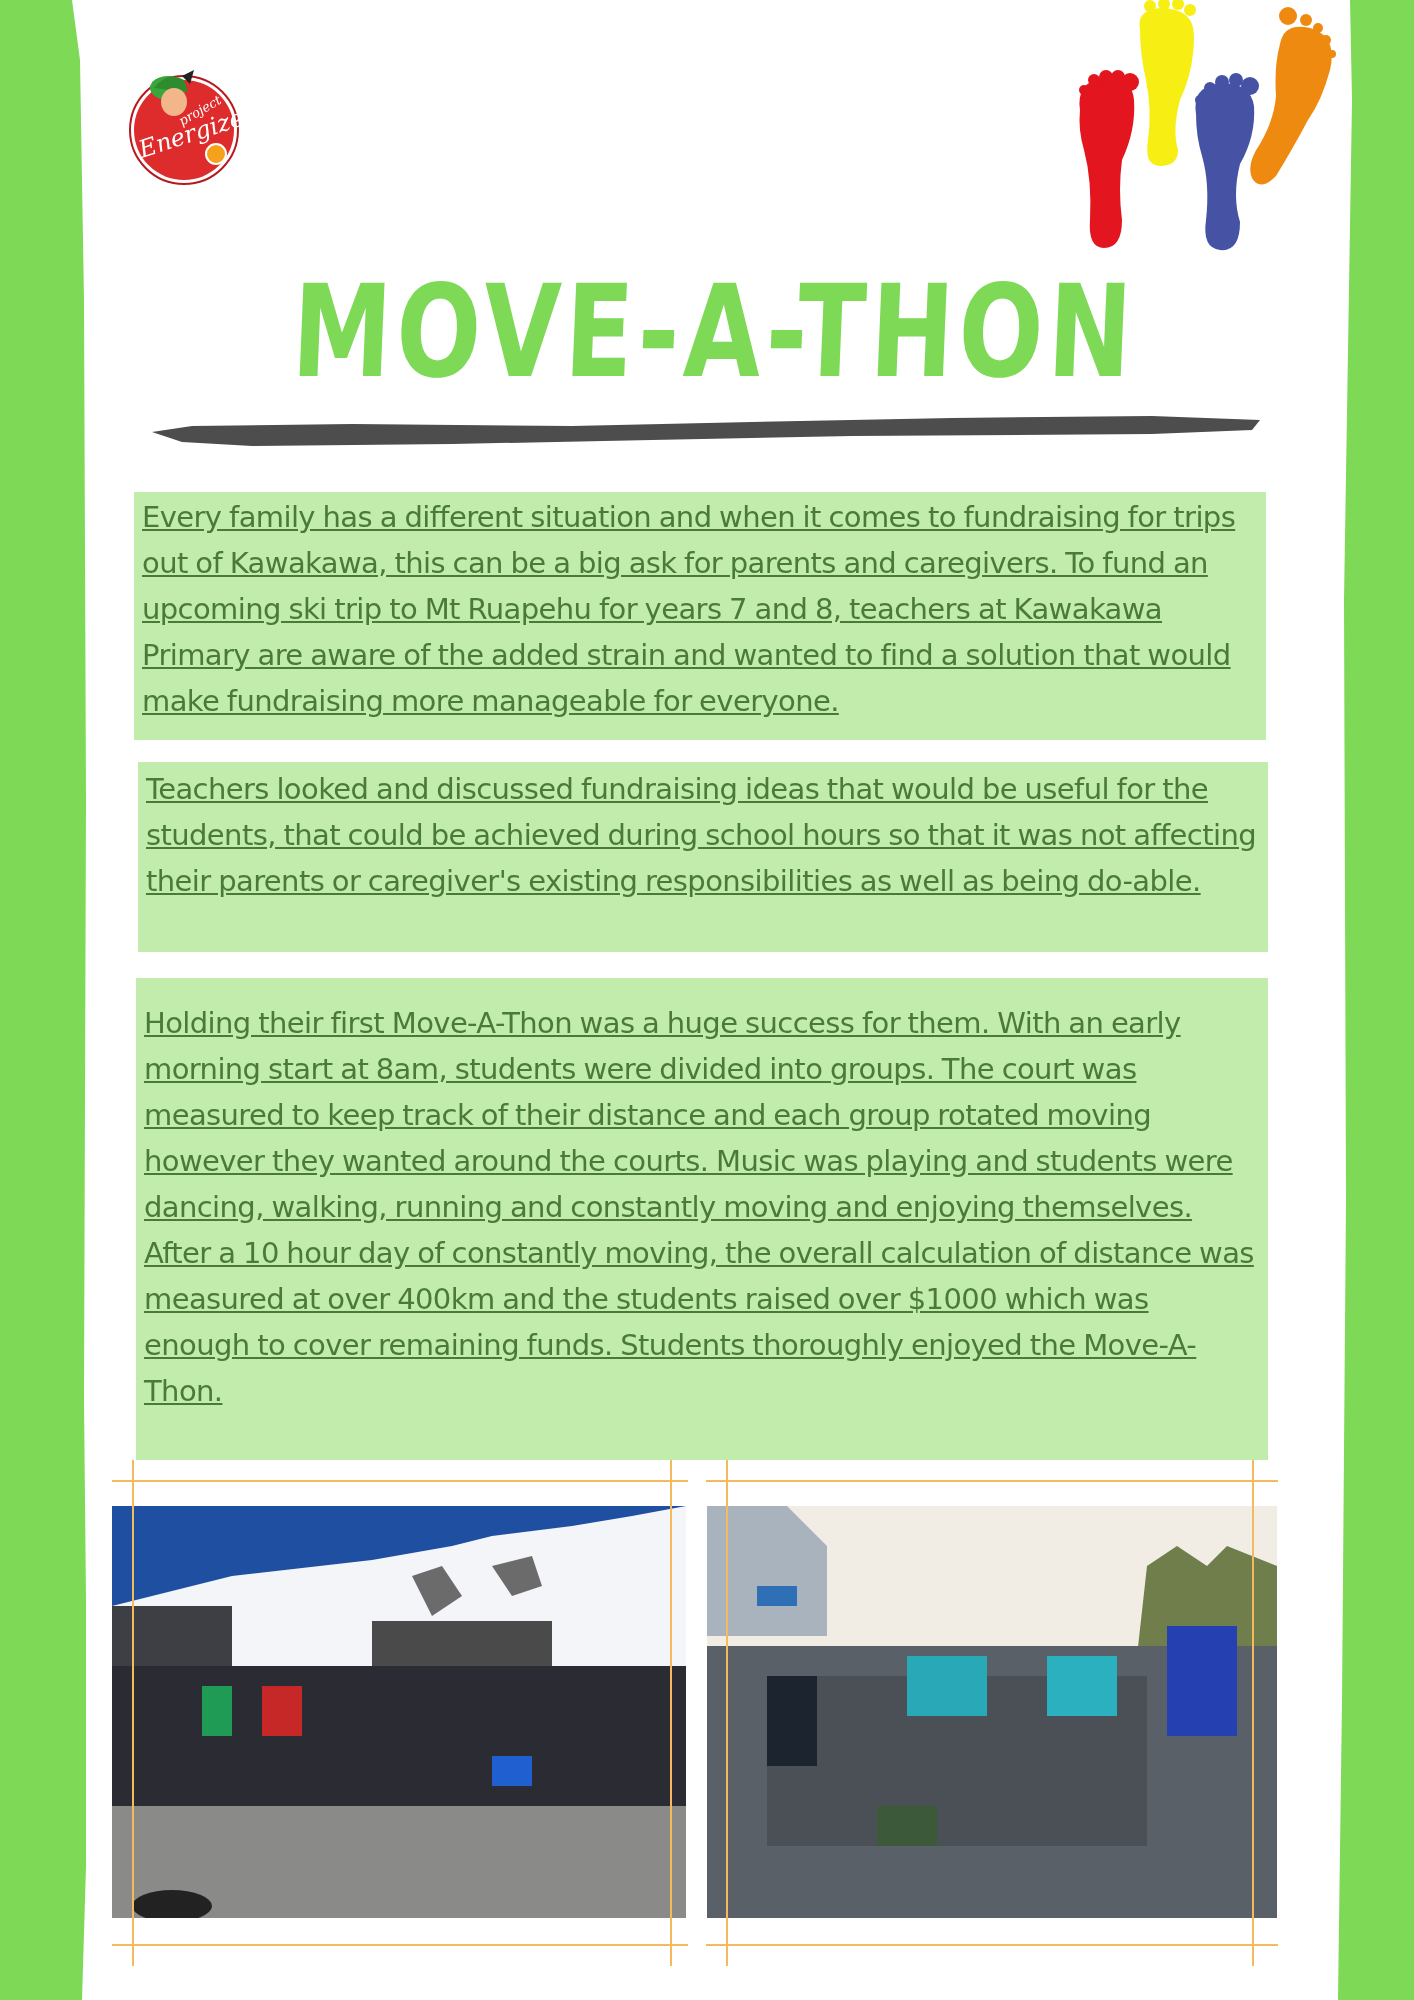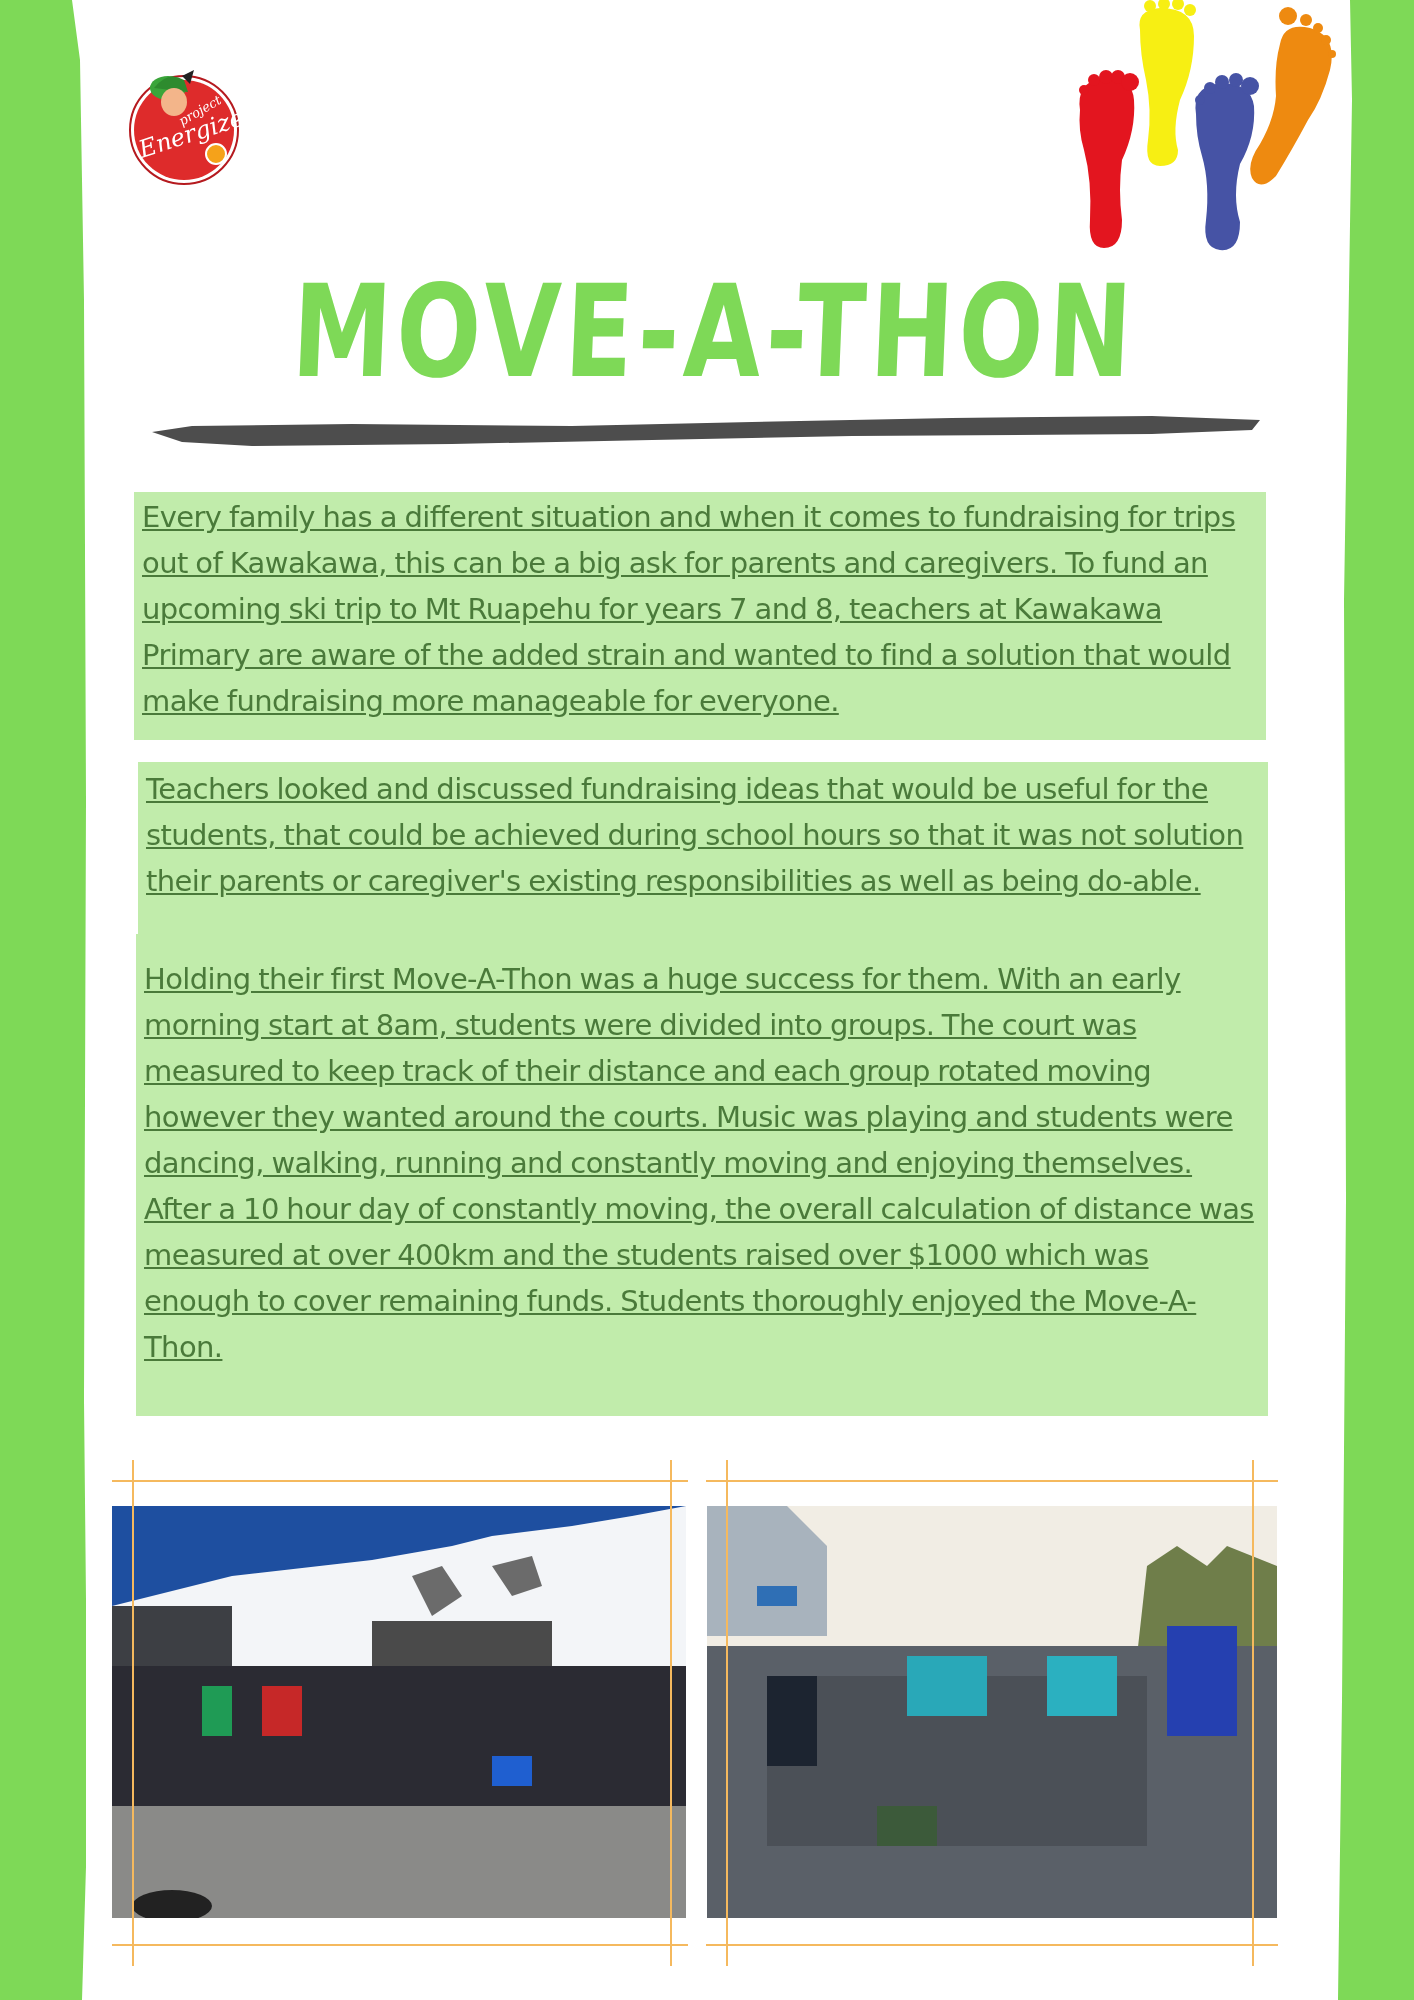--- a/index.html
+++ b/index.html
@@ -6,21 +6,21 @@
   body { width: 1414px; height: 2000px; background: #ffffff; position: relative; overflow: hidden; font-family: "DejaVu Sans", sans-serif; }
   .border-left { position: absolute; left: 0; top: 0; width: 86px; height: 2000px; background: #7ed957; clip-path: polygon(0 0, 72px 0, 80px 60px, 84px 300px, 86px 800px, 84px 1400px, 88px 1800px, 82px 2000px, 0 2000px); }
   .border-right { position: absolute; right: 0; top: 0; width: 76px; height: 2000px; background: #7ed957; clip-path: polygon(12px 0, 76px 0, 76px 2000px, 0 2000px, 4px 1700px, 8px 1200px, 6px 600px, 14px 100px); }
   .logo { position: absolute; left: 124px; top: 58px; width: 118px; height: 128px; }
   .feet { position: absolute; left: 1060px; top: 0; width: 280px; height: 252px; }
   .title { position: absolute; left: 180px; top: 262px; width: 1020px; height: 140px; font-family: "DejaVu Sans", sans-serif; font-weight: bold; font-size: 128px; letter-spacing: 6px; color: #7ed957; line-height: 140px; text-align: center; transform: scaleX(0.78) skewX(-3deg); transform-origin: center; white-space: nowrap; }
   .brush { position: absolute; left: 152px; top: 414px; width: 1110px; height: 34px; }
   .box { position: absolute; background: #c1ecab; color: #4a7a3a; font-family: "DejaVu Sans", sans-serif; font-size: 29px; line-height: 46px; padding: 0 8px; box-sizing: border-box; letter-spacing: -0.6px; word-spacing: -1px; text-decoration: underline; }
   .box1 { left: 134px; top: 492px; width: 1132px; height: 248px; padding-top: 2px; }
   .box2 { left: 138px; top: 762px; width: 1130px; height: 190px; padding-top: 4px; }
-  .box3 { left: 136px; top: 934px; width: 1132px; height: 482px; padding-top: 22px; }
+  .box3 { left: 136px; top: 978px; width: 1132px; height: 482px; padding-top: 22px; }
   .photo { position: absolute; overflow: hidden; }
   .hline { position: absolute; height: 2px; background: #f5b95e; }
   .vline { position: absolute; width: 2px; background: #f5b95e; }
 </style>
 </head>
 <body>
 
 <div class="border-left"></div>
 <div class="border-right"></div>
 
@@ -70,21 +70,21 @@
   </g>
 </svg>
 
 <div class="title">MOVE-A-THON</div>
 
 <svg class="brush" viewBox="0 0 1110 34" preserveAspectRatio="none">
   <path d="M0 18 L40 12 L200 10 L420 12 L600 8 L800 4 L1000 2 L1108 6 L1100 16 L1000 20 L700 22 L500 26 L300 30 L100 32 L30 28 Z" fill="#4d4d4d"></path>
 </svg>
 
 <div class="box box1">Every family has a different situation and when it comes to fundraising for trips out of Kawakawa, this can be a big ask for parents and caregivers. To fund an upcoming ski trip to Mt Ruapehu for years 7 and 8, teachers at Kawakawa Primary are aware of the added strain and wanted to find a solution that would make fundraising more manageable for everyone.</div>
-<div class="box box2">Teachers looked and discussed fundraising ideas that would be useful for the students, that could be achieved during school hours so that it was not solution their parents or caregiver's existing responsibilities as well as being do-able.</div>
+<div class="box box2">Teachers looked and discussed fundraising ideas that would be useful for the students, that could be achieved during school hours so that it was not affecting their parents or caregiver's existing responsibilities as well as being do-able.</div>
 <div class="box box3">Holding their first Move-A-Thon was a huge success for them. With an early morning start at 8am, students were divided into groups. The court was measured to keep track of their distance and each group rotated moving however they wanted around the courts. Music was playing and students were dancing, walking, running and constantly moving and enjoying themselves.  After a 10 hour day of constantly moving, the overall calculation of distance was measured at over 400km and the students raised over $1000 which was enough to cover remaining funds. Students thoroughly enjoyed the Move-A-Thon.</div>
 
 <div class="photo" style="left:112px; top:1506px; width:574px; height:412px;">
   <svg width="574" height="412" viewBox="0 0 574 412" preserveAspectRatio="none">
     <rect width="574" height="412" fill="#1e4fa0"></rect>
     <path d="M0 100 L120 70 L260 54 L340 40 L380 30 L460 20 L520 10 L574 0 L574 240 L0 240 Z" fill="#f3f5f8"></path>
     <path d="M300 70 L330 60 L350 90 L320 110 Z M380 60 L420 50 L430 80 L400 90 Z" fill="#6b6b6b"></path>
     <rect x="0" y="100" width="120" height="90" fill="#3d3f44"></rect>
     <rect x="260" y="115" width="180" height="80" fill="#4a4a4a"></rect>
     <rect x="0" y="160" width="574" height="150" fill="#2b2b33"></rect>

